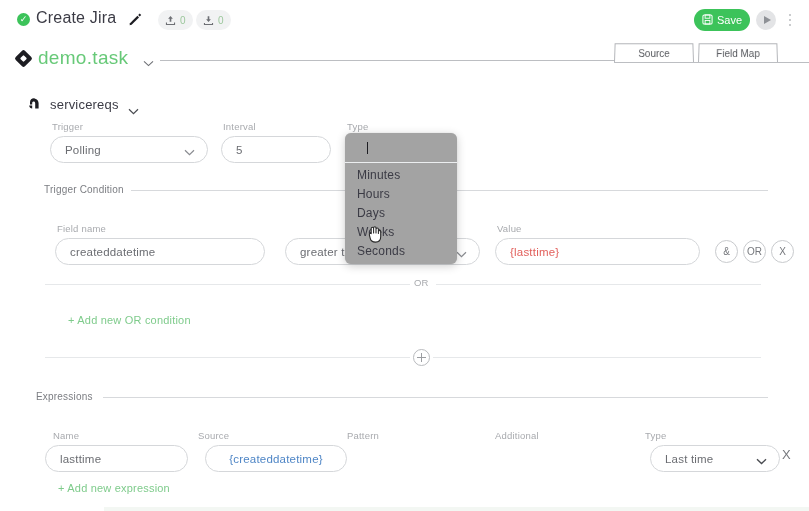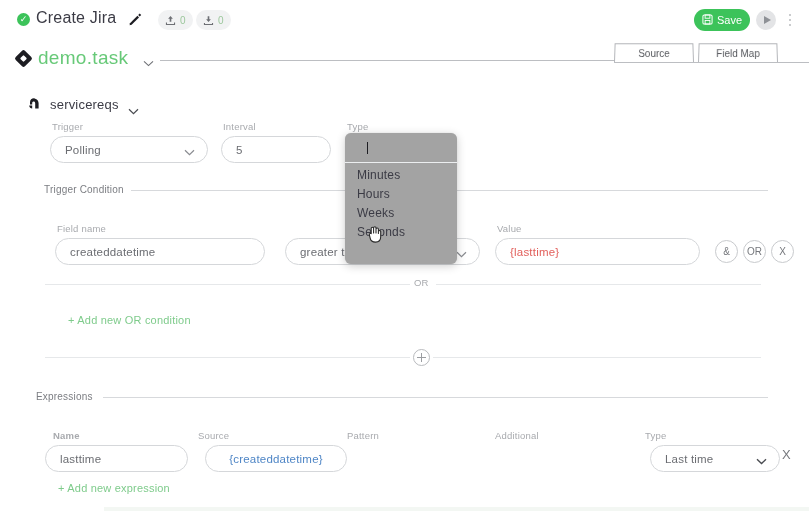--- a/index.html
+++ b/index.html
@@ -195,21 +195,21 @@
   .plus-rule-r { position:absolute; left:433px; top:357px; width:328px; height:1px; background:#e6e8ea; }
   .plus-btn {
     position:absolute; left:413px; top:349px; width:17px;height:17px;
     border:1px solid #b9bbbe; border-radius:50%; background:#fff;
     display:flex;align-items:center;justify-content:center; cursor:pointer;
   }
   .plus-btn::before{content:"";position:absolute;width:9px;height:1px;background:#9b9da1;}
   .plus-btn::after{content:"";position:absolute;width:1px;height:9px;background:#9b9da1;}
 
   
-  #label-exp-name { left:53px; top:430px;font-weight:bold; }
+  #label-exp-name { left:53px; top:430px; }
   #field-exp-name { left:45px; top:445px; width:143px; }
   #label-exp-source { left:198px; top:430px; }
   #field-exp-source { left:205px; top:445px; width:142px; justify-content:center; color:#4f86c6; }
   #label-exp-pattern { left:347px; top:430px; }
   #label-exp-additional { left:495px; top:430px; }
   #label-exp-type { left:645px; top:430px; }
   #field-exp-type { left:650px; top:445px; width:130px; }
   .x-btn {
     position:absolute; left:782px; top:447px; font-size:13px; color:#77797e; cursor:pointer;
   }
@@ -390,20 +390,21 @@
 
   <div class="bottom-bar"></div>
 
   <div class="dropdown">
     <div class="dd-input">
       <span class="dd-caret"></span>
     </div>
     <div class="dd-list">
       <div class="dd-item">Minutes</div>
       <div class="dd-item">Hours</div>
+      <div class="dd-item">Days</div>
       <div class="dd-item">Weeks</div>
       <div class="dd-item">Seconds</div>
     </div>
     <span class="cursor-hand">
       <svg width="15" height="18" viewBox="0 0 15 18">
         <path d="M4.2 8.6 V3.4 a1.2 1.2 0 0 1 2.4 0 V8 V3 a1.2 1.2 0 0 1 2.4 0 V8 V4.2 a1.2 1.2 0 0 1 2.4 0 V8.4 V6.4 a1.2 1.2 0 0 1 2.3 0 v5.4 c0 3.2 -2.2 5.3 -5.2 5.3 c-3 0 -5 -1.6 -5.4 -4.3 L2.4 10 a1.2 1.2 0 0 1 1.8 -1.4 Z" fill="#ffffff" stroke="#2b2b2b" stroke-width="1.1" stroke-linejoin="round"></path>
       </svg>
     </span>
   </div>
 

